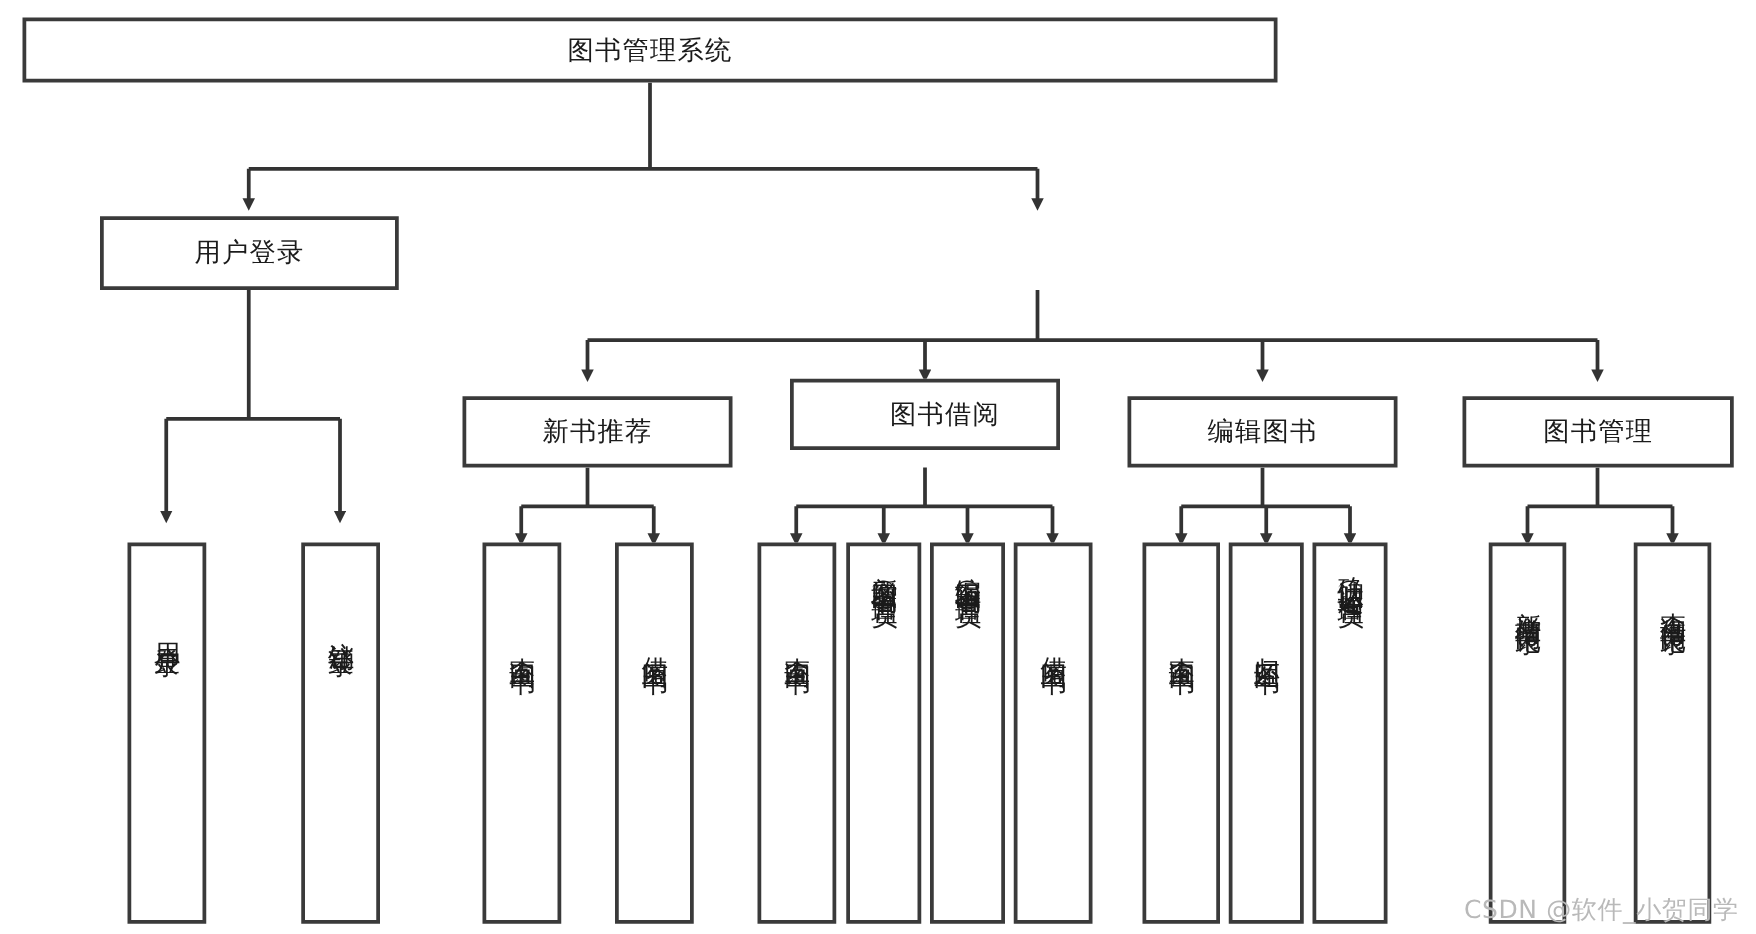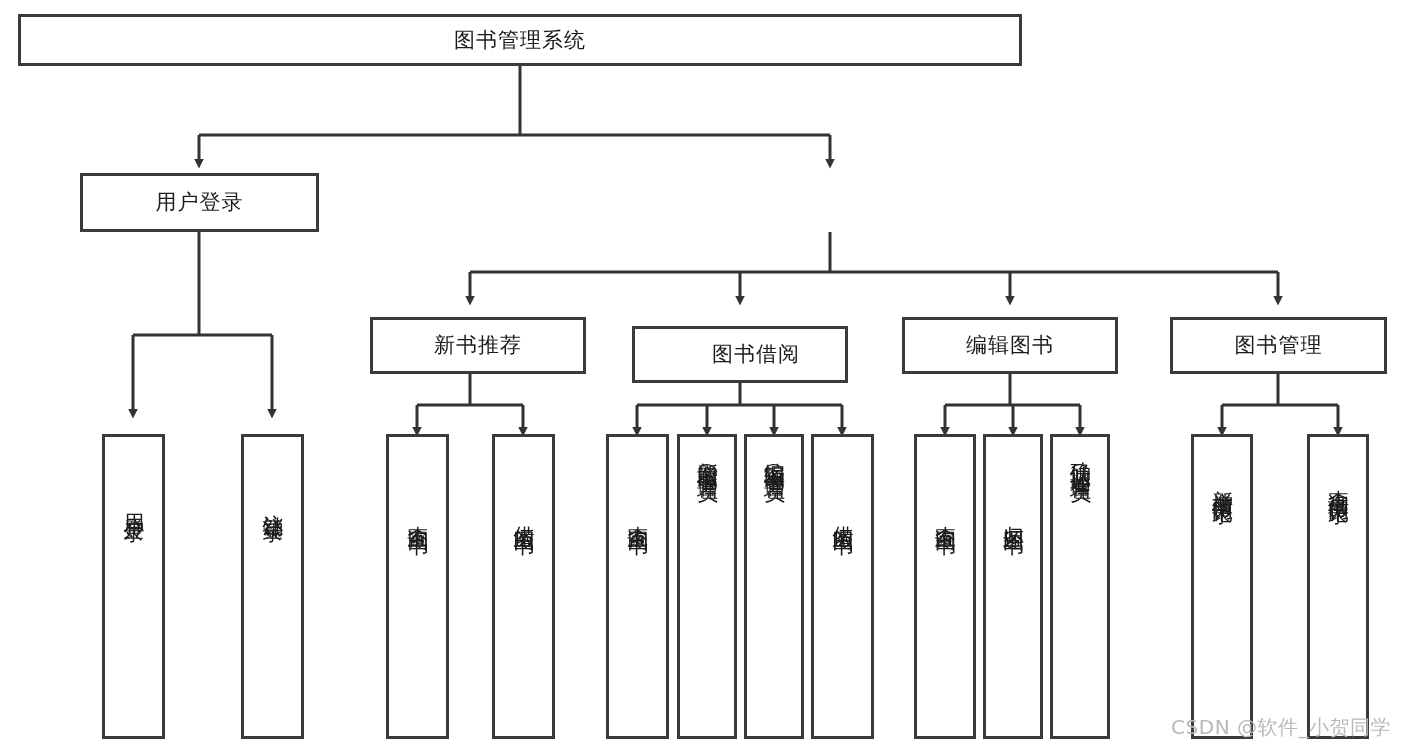--- a/index.html
+++ b/index.html
@@ -134,21 +134,21 @@
     <span class="node-label">图书管理系统</span>
   </div>
 
   <div class="node" style="left:80px; top:173px; width:239px; height:59px;">
     <span class="node-label">用户登录</span>
   </div>
 
   <div class="node" style="left:370px; top:317px; width:216px; height:57px;">
     <span class="node-label">新书推荐</span>
   </div>
-  <div class="node" style="left:632px; top:326px; width:216px; height:57px;padding-left:32px;">
+  <div class="node" style="left:632px; top:303px; width:216px; height:57px;padding-left:32px;">
     <span class="node-label">图书借阅</span>
   </div>
   <div class="node" style="left:902px; top:317px; width:216px; height:57px;">
     <span class="node-label">编辑图书</span>
   </div>
   <div class="node" style="left:1170px; top:317px; width:217px; height:57px;">
     <span class="node-label">图书管理</span>
   </div>
 
   <div class="node leaf" style="left:102px; top:434px; width:63px; height:305px; padding-top:60px;">

